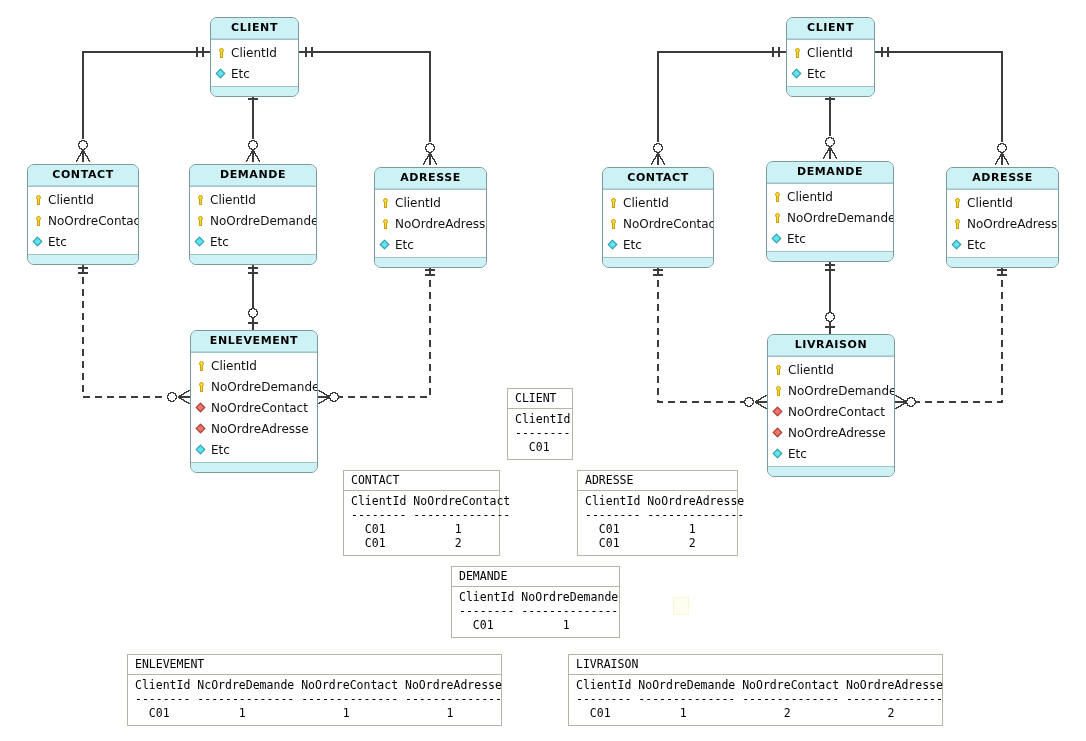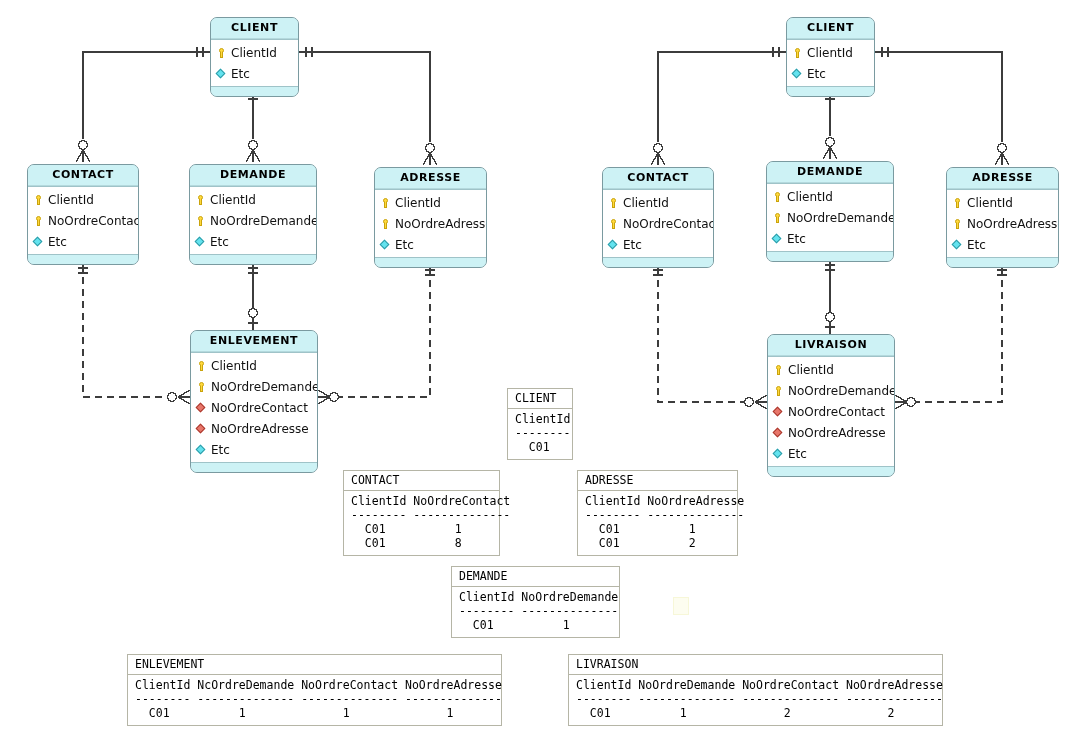--- a/index.html
+++ b/index.html
@@ -462,21 +462,21 @@
         <div class="dtable-title">CLIENT</div>
         <div class="dtable-body">ClientId
 --------
   C01   </div>
       </div>
       <div class="dtable" style="left: 343px; top: 470px; width: 157px;">
         <div class="dtable-title">CONTACT</div>
         <div class="dtable-body">ClientId NoOrdreContact
 -------- --------------
   C01          1       
-  C01          8       </div>
+  C01          2       </div>
       </div>
       <div class="dtable" style="left: 577px; top: 470px; width: 161px;">
         <div class="dtable-title">ADRESSE</div>
         <div class="dtable-body">ClientId NoOrdreAdresse
 -------- --------------
   C01          1       
   C01          2       </div>
       </div>
       <div class="dtable" style="left: 451px; top: 566px; width: 169px;">
         <div class="dtable-title">DEMANDE</div>

